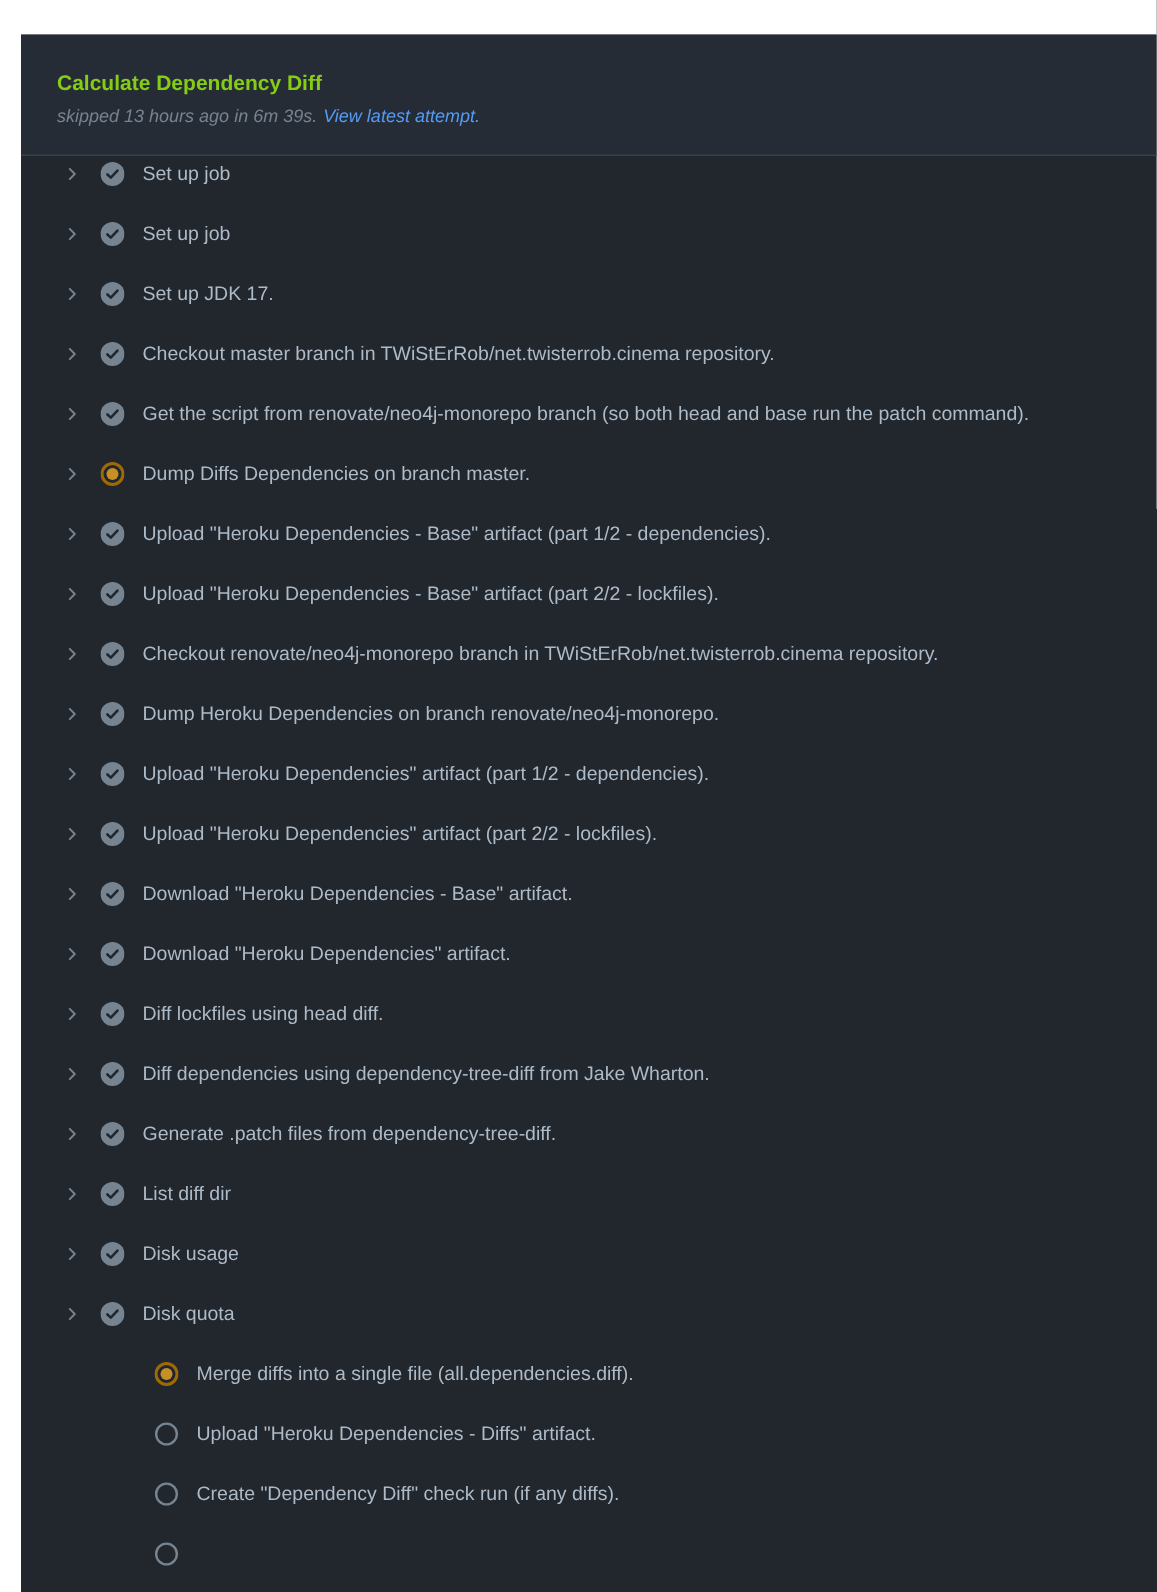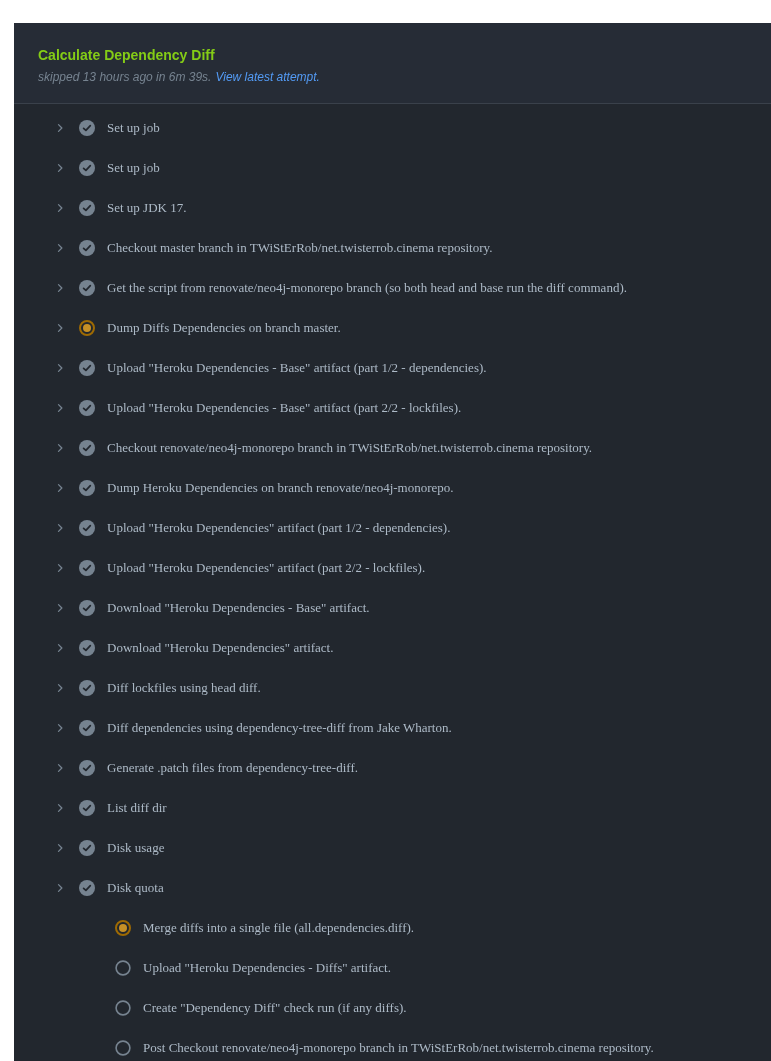--- a/index.html
+++ b/index.html
@@ -44,24 +44,23 @@
     color: #539bf5;
     text-decoration: none;
     cursor: pointer;
   }
   .steps {
     padding-top: 4px;
   }
   .step {
     height: 40px;
     display: flex;
-    align-items: center;
-    padding-left: 40px;
+    align-items: flex-start;
+    padding-left: 28px;
     cursor: pointer;
-    font-family: Liberation Serif, serif;
   }
   .step .chevron {
     width: 12px;
     height: 16px;
     margin-right: 13px;
     display: flex;
     align-items: center;
     justify-content: center;
     flex: none;
   }
@@ -162,21 +161,21 @@
         <path d="M6 3.5 L10.5 8 L6 12.5" fill="none" stroke="#768390" stroke-width="1.7" stroke-linecap="round" stroke-linejoin="round"></path>
       </svg>
     </span>
     <span class="status-icon">
       <svg class="icon-done" width="16" height="16" viewBox="0 0 16 16">
         <circle cx="8" cy="8" r="8" fill="#768390"></circle>
         <path d="M4.6 8.3 L6.9 10.4 L11.3 5.7" fill="none" stroke="#22272e" stroke-width="1.7" stroke-linecap="round" stroke-linejoin="round"></path>
       </svg>
 
     </span>
-    <span class="step-label">Get the script from renovate/neo4j-monorepo branch (so both head and base run the diff command).</span>
+    <span class="step-label">Get the script from renovate/neo4j-monorepo branch (so both head and base run the patch command).</span>
   </div>
       <div class="step status-waiting">
     <span class="chevron">
       <svg width="12" height="12" viewBox="0 0 16 16">
         <path d="M6 3.5 L10.5 8 L6 12.5" fill="none" stroke="#768390" stroke-width="1.7" stroke-linecap="round" stroke-linejoin="round"></path>
       </svg>
     </span>
     <span class="status-icon">
 
       <svg class="icon-waiting" width="16" height="16" viewBox="0 0 16 16">
@@ -446,16 +445,15 @@
       <svg width="12" height="12" viewBox="0 0 16 16">
         <path d="M6 3.5 L10.5 8 L6 12.5" fill="none" stroke="#768390" stroke-width="1.7" stroke-linecap="round" stroke-linejoin="round"></path>
       </svg>
     </span>
     <span class="status-icon">
 
       <svg class="icon-queued" width="16" height="16" viewBox="0 0 16 16">
         <circle cx="8" cy="8" r="6.9" fill="none" stroke="#768390" stroke-width="1.6"></circle>
       </svg>
     </span>
-    <span class="step-label">Post Checkout renovate/neo4j-monorepo branch in TWiStErRob/net.twisterrob.cinema repository.</span>
   </div>
     </div>
 </div>
 
 </body></html>

